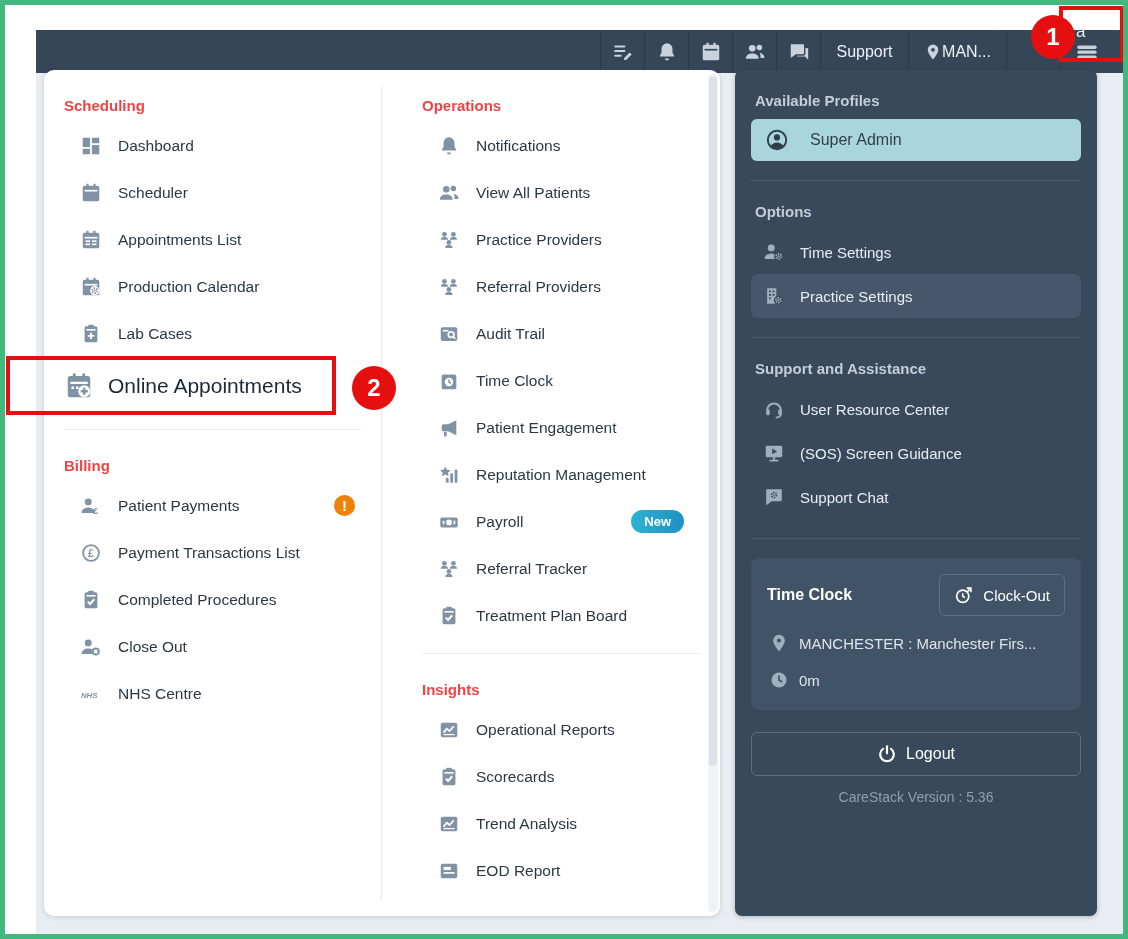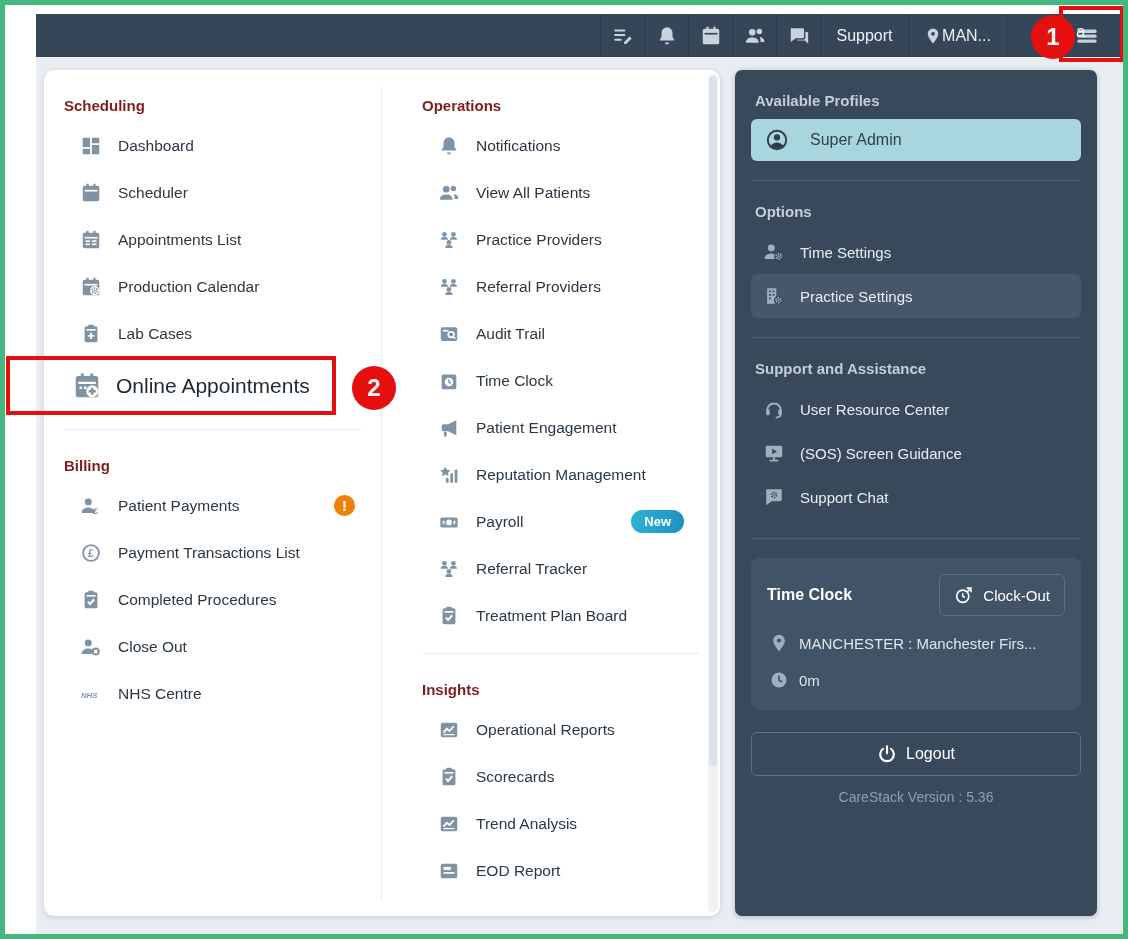--- a/index.html
+++ b/index.html
@@ -1,44 +1,44 @@
 <!DOCTYPE html>
 <html><head>
 <meta charset="utf-8">
 <style>
   html,body{margin:0;padding:0;background:#fff}
   .page{position:relative;width:1128px;height:939px;background:#fff;overflow:hidden;
         font-family:"Liberation Sans",sans-serif;-webkit-font-smoothing:antialiased}
   .frame{position:absolute;inset:0;border:5px solid #42b87e;pointer-events:none;z-index:60}
 
   
-  .topbar{position:absolute;left:36px;top:14px;width:1088px;height:43px;background:#354659;
+  .topbar{position:absolute;left:36px;top:30px;width:1088px;height:43px;background:#354659;
           display:flex;justify-content:flex-end;z-index:5}
   .content-bg{position:absolute;left:36px;top:57px;width:1088px;height:877px;background:#e9edf2}
   .tb-cell{display:flex;align-items:center;justify-content:center;border-left:1px solid #2b3a4b;height:100%;box-sizing:border-box}
   .tb-cell.icon-cell{width:44px;cursor:pointer}
   .tb-support{width:88px;color:#eef2f6;font-size:16px;cursor:pointer}
   .tb-loc{width:98px;gap:0;color:#eef2f6;font-size:16px;cursor:pointer}
   .tb-user{width:54px}
   .tb-menu{width:64px;cursor:pointer}
   .user-frag{position:absolute;left:1076px;top:22px;color:#eef2f6;font-size:17px;z-index:6}
 
   
   .mega{position:absolute;left:44px;top:70px;width:676px;height:846px;background:#fff;border-radius:10px;
         box-shadow:0 1px 5px rgba(40,60,80,.18);z-index:10}
   .scrollbar{position:absolute;right:2px;top:4px;bottom:4px;width:10px;border-radius:5px;background:#f0f2f5}
   .scrollbar .thumb{position:absolute;left:1px;top:2px;width:8px;height:690px;border-radius:4px;background:#dde2e9}
   .col{position:absolute;top:0}
   .col1{left:0;width:337px}
   .col2{left:358px;width:318px}
   .vdiv{position:absolute;left:337px;top:16px;bottom:16px;width:1px;background:#e8ebef}
-  .m-title{margin:27px 0 8px 20px;font-weight:bold;font-size:15px;color:#7f1d1d}
+  .m-title{margin:27px 0 8px 20px;font-weight:bold;font-size:15px;color:#ef4444}
   .m-item{height:47px;display:flex;align-items:center;gap:16px;padding-left:36px;font-size:15.5px;color:#2b3844;cursor:pointer}
   .m-item .lbl{white-space:nowrap}
-  .m-item.emph{height:58px;padding-left:28px;gap:14px;font-size:21px;color:#1d2935}
+  .m-item.emph{height:58px;padding-left:20px;gap:14px;font-size:21px;color:#1d2935}
   .ic{display:block;width:22px;height:22px}
   .m-item.emph .ic{width:30px;height:30px}
   .ic-wrap{display:flex;flex:none}
   .badge-alert{margin-left:auto;margin-right:26px;flex:none;width:21px;height:21px;border-radius:50%;background:#ef8206;
                color:#fff;font-weight:bold;font-size:15px;display:flex;align-items:center;justify-content:center}
   .badge-new{margin-left:auto;margin-right:36px;flex:none;padding:4px 13px;border-radius:13px;
              background:linear-gradient(90deg,#2db3d2,#1f90c2);color:#fff;font-weight:bold;font-size:13px}
   .m-divider{height:1px;background:#e8ebef;margin:14px 20px 0 20px}
 
   

